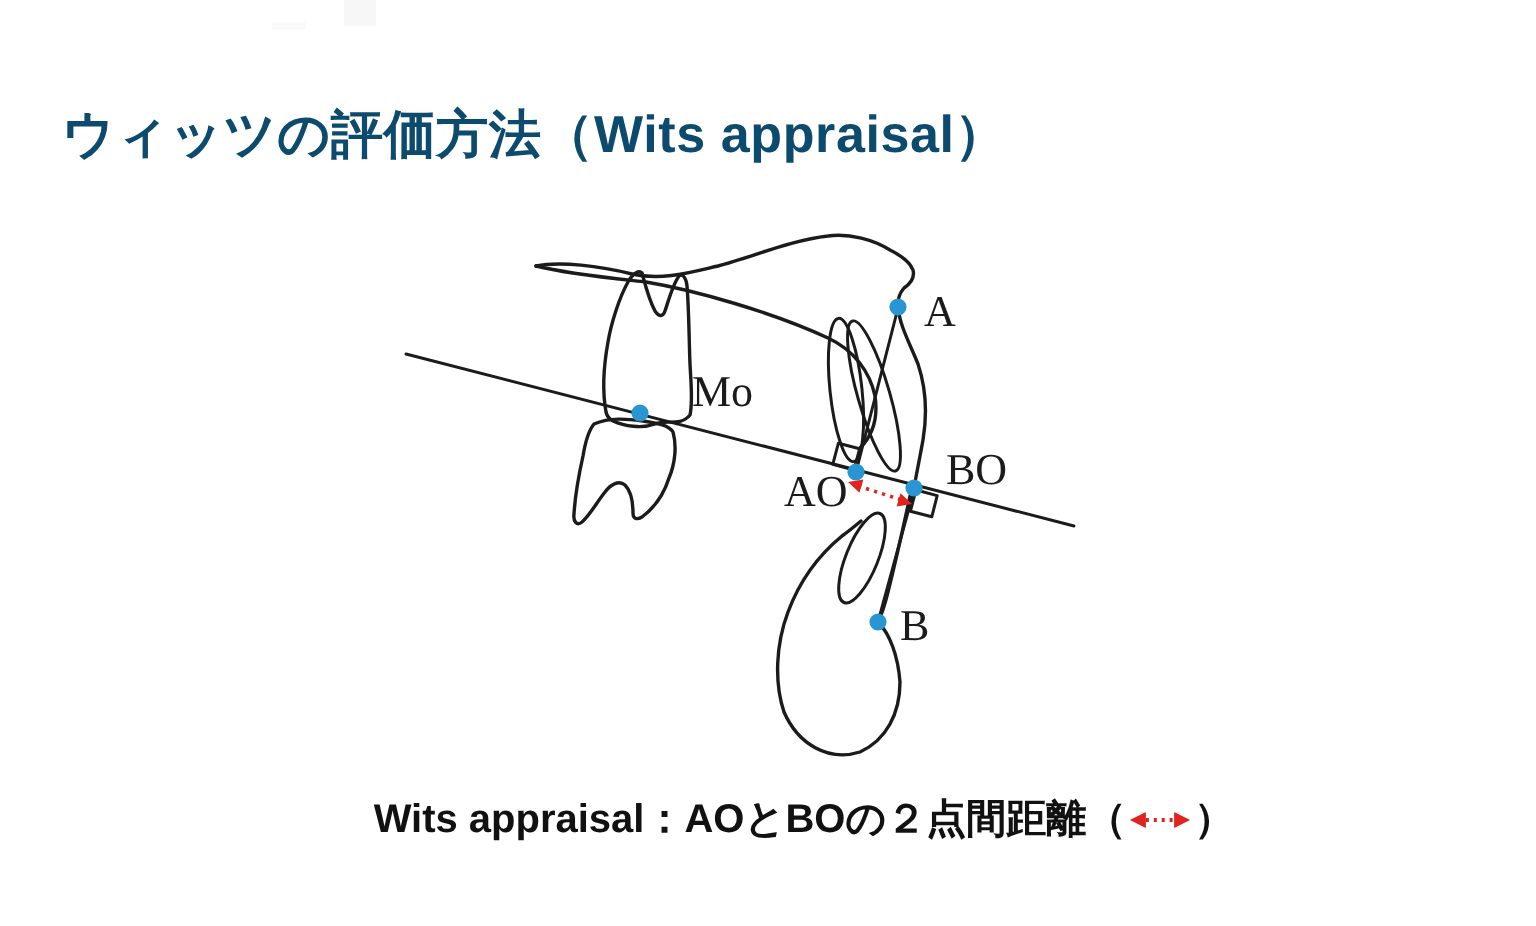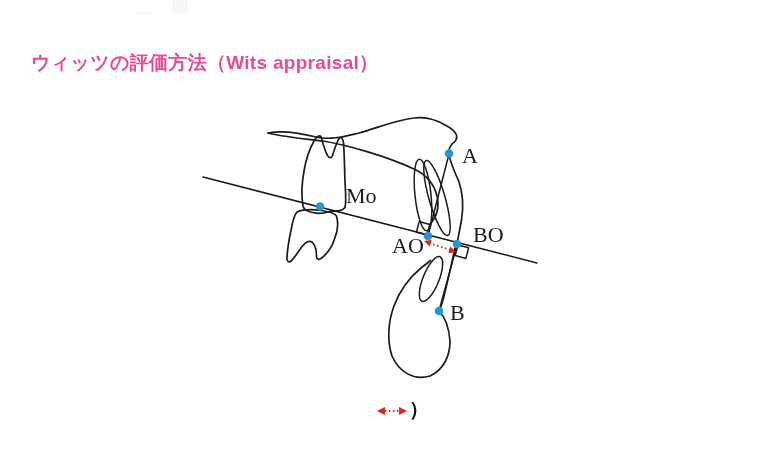--- a/index.html
+++ b/index.html
@@ -15,23 +15,23 @@
     position: relative;
     width: 768px;
     height: 463px;
     background: #ffffff;
   }
   .slide-title {
     position: absolute;
     left: 31px;
     top: 50px;
     margin: 0;
-    font-size: 19px;
+    font-size: 26px;
     font-weight: 700;
-    color: #ec4899;
+    color: #0c4a6e;
     letter-spacing: 0.3px;
     white-space: nowrap;
   }
   .diagram-svg {
     position: absolute;
     left: 0;
     top: 0;
     width: 768px;
     height: 463px;
   }
@@ -176,20 +176,21 @@
     <circle cx="439" cy="311" r="4.3" fill="#2996d3"></circle>
 
     <text class="dlabel" x="346" y="203">Mo</text>
     <text class="dlabel" x="462" y="163">A</text>
     <text class="dlabel" x="392" y="253">AO</text>
     <text class="dlabel" x="473" y="242">BO</text>
     <text class="dlabel" x="450" y="320">B</text>
   </svg>
 
   <div class="caption">
+    <span>Wits appraisal：AOとBOの２点間距離（</span>
       <span class="arrow-wrap"><svg width="32" height="14" viewBox="0 0 34 14" xmlns="http://www.w3.org/2000/svg">
           <polygon points="1,7 9.5,2.8 9.5,11.2" fill="#e0231c"></polygon>
           <polygon points="33,7 24.5,2.8 24.5,11.2" fill="#e0231c"></polygon>
           <path d="M 9.5 7 L 24.5 7" fill="none" stroke-width="2.2" stroke-dasharray="1.6 2.6" stroke="#e0231c"></path>
         </svg></span>
       <span>）</span>
   </div>
 
 </div>
 

